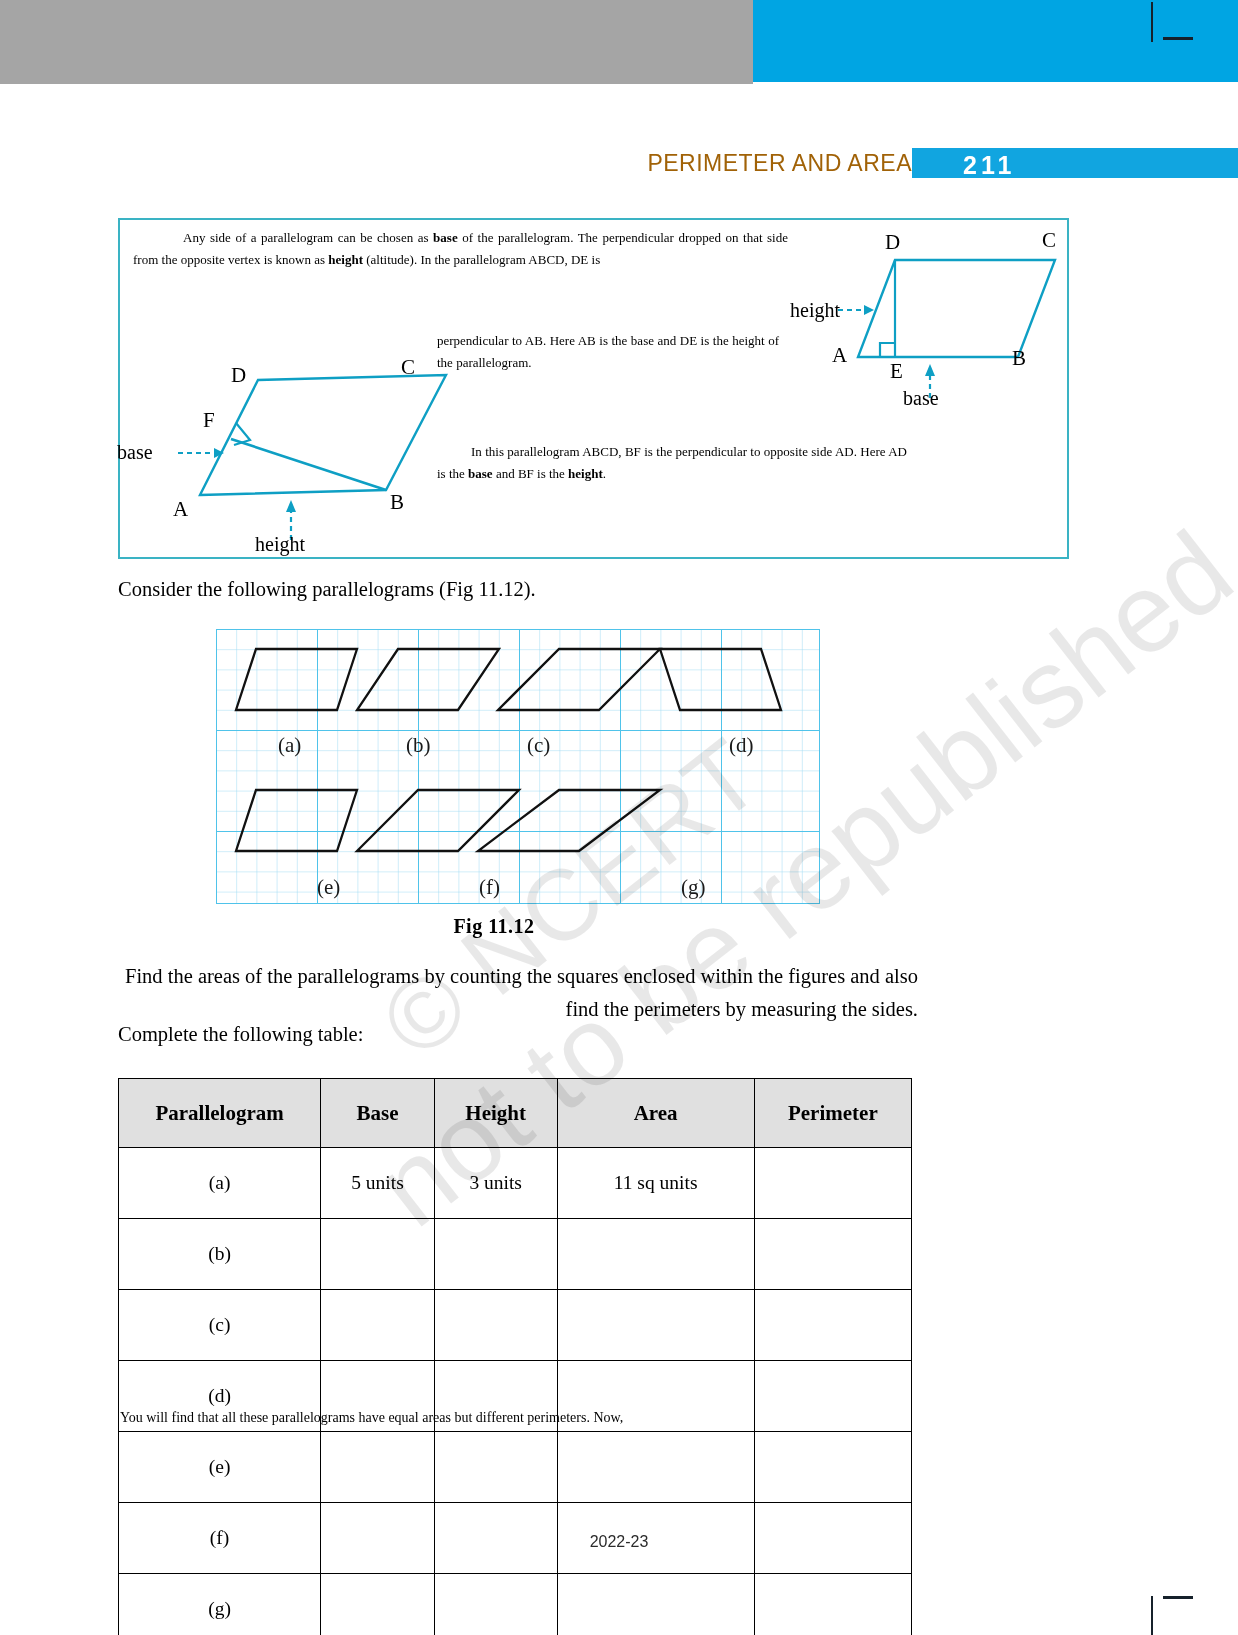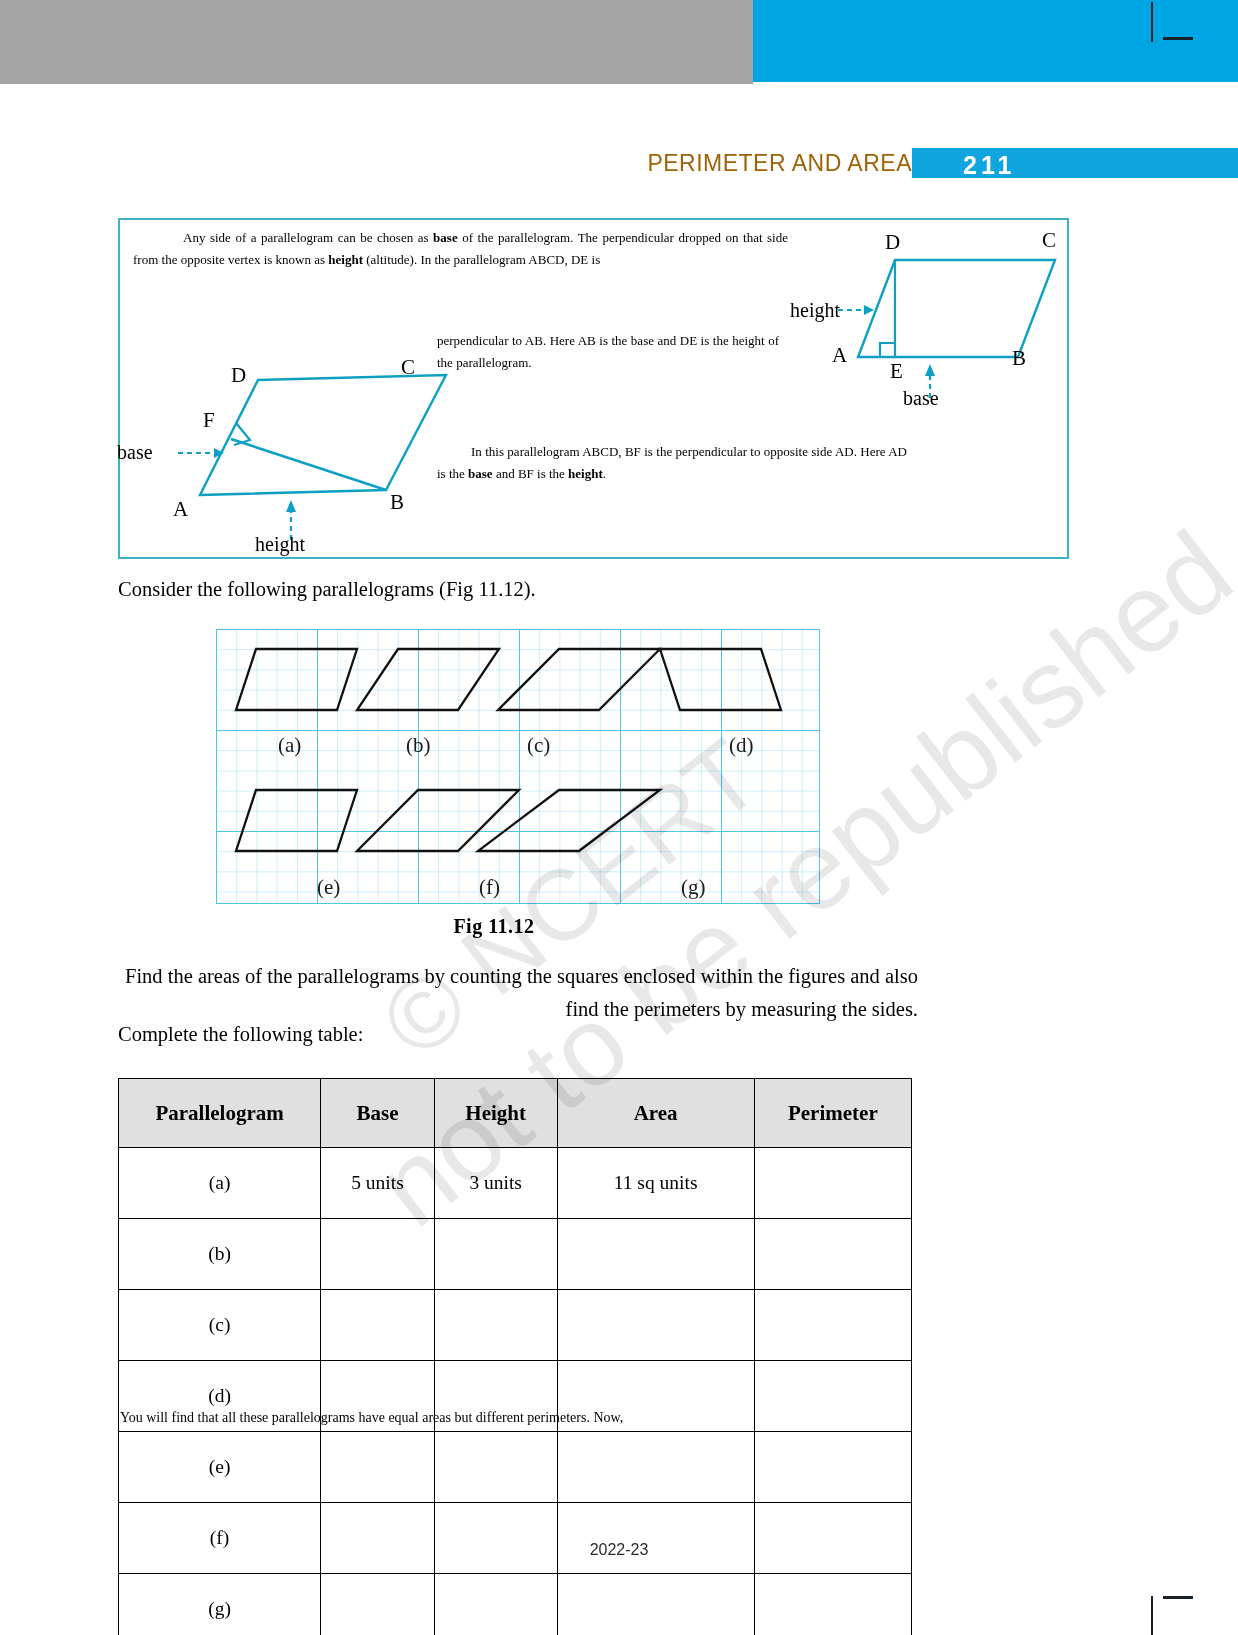--- a/index.html
+++ b/index.html
@@ -62,21 +62,21 @@
   .c-base{width:105px;}
   .c-height{width:108px;}
   .c-area{width:240px;}
   .c-peri{width:146px;}
 
   
   #closing{position:absolute;left:120px;top:1410px;width:830px;font-size:14px;}
 
   
   #footer{position:absolute;left:0;top:1533px;width:1238px;text-align:center;
-     font-family:"Liberation Sans",sans-serif;font-size:16px;color:#2b2b2b;margin-top:8px;}
+     font-family:"Liberation Sans",sans-serif;font-size:16px;color:#2b2b2b;}
   #foot-tick-v{position:absolute;left:1151px;top:1596px;width:2px;height:39px;background:#16212b;}
   #foot-tick-h{position:absolute;left:1163px;top:1596px;width:30px;height:3px;background:#16212b;}
 
   
   #wm{position:absolute;left:0;top:0;width:1238px;height:1635px;pointer-events:none;}
   .wm-t{position:absolute;color:#000;opacity:.085;font-family:"Liberation Sans",sans-serif;
      white-space:nowrap;}
   #wm1{left:352px;top:1150px;font-size:112px;transform:rotate(-38deg);transform-origin:0 0;}
   #wm3{left:360px;top:990px;font-size:100px;transform:rotate(-38deg);transform-origin:0 0;}
 </style>

